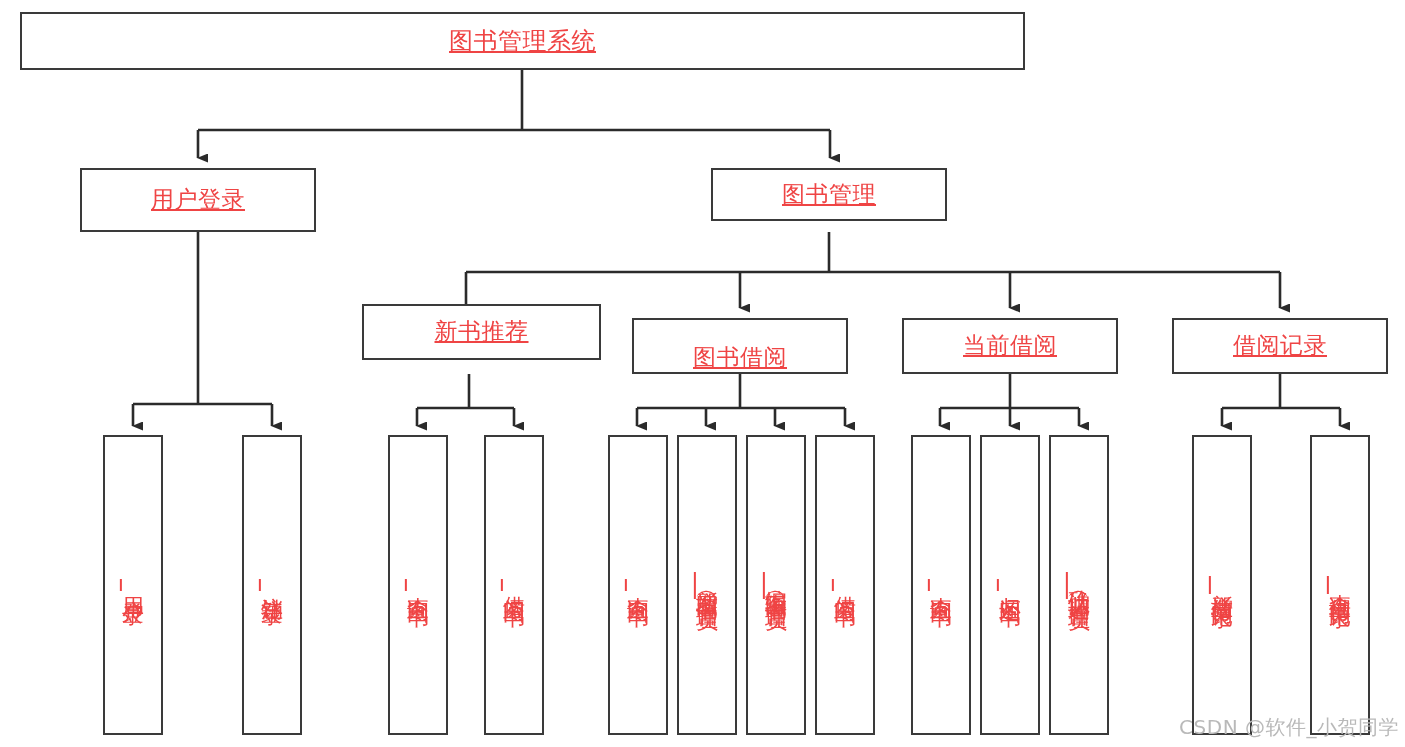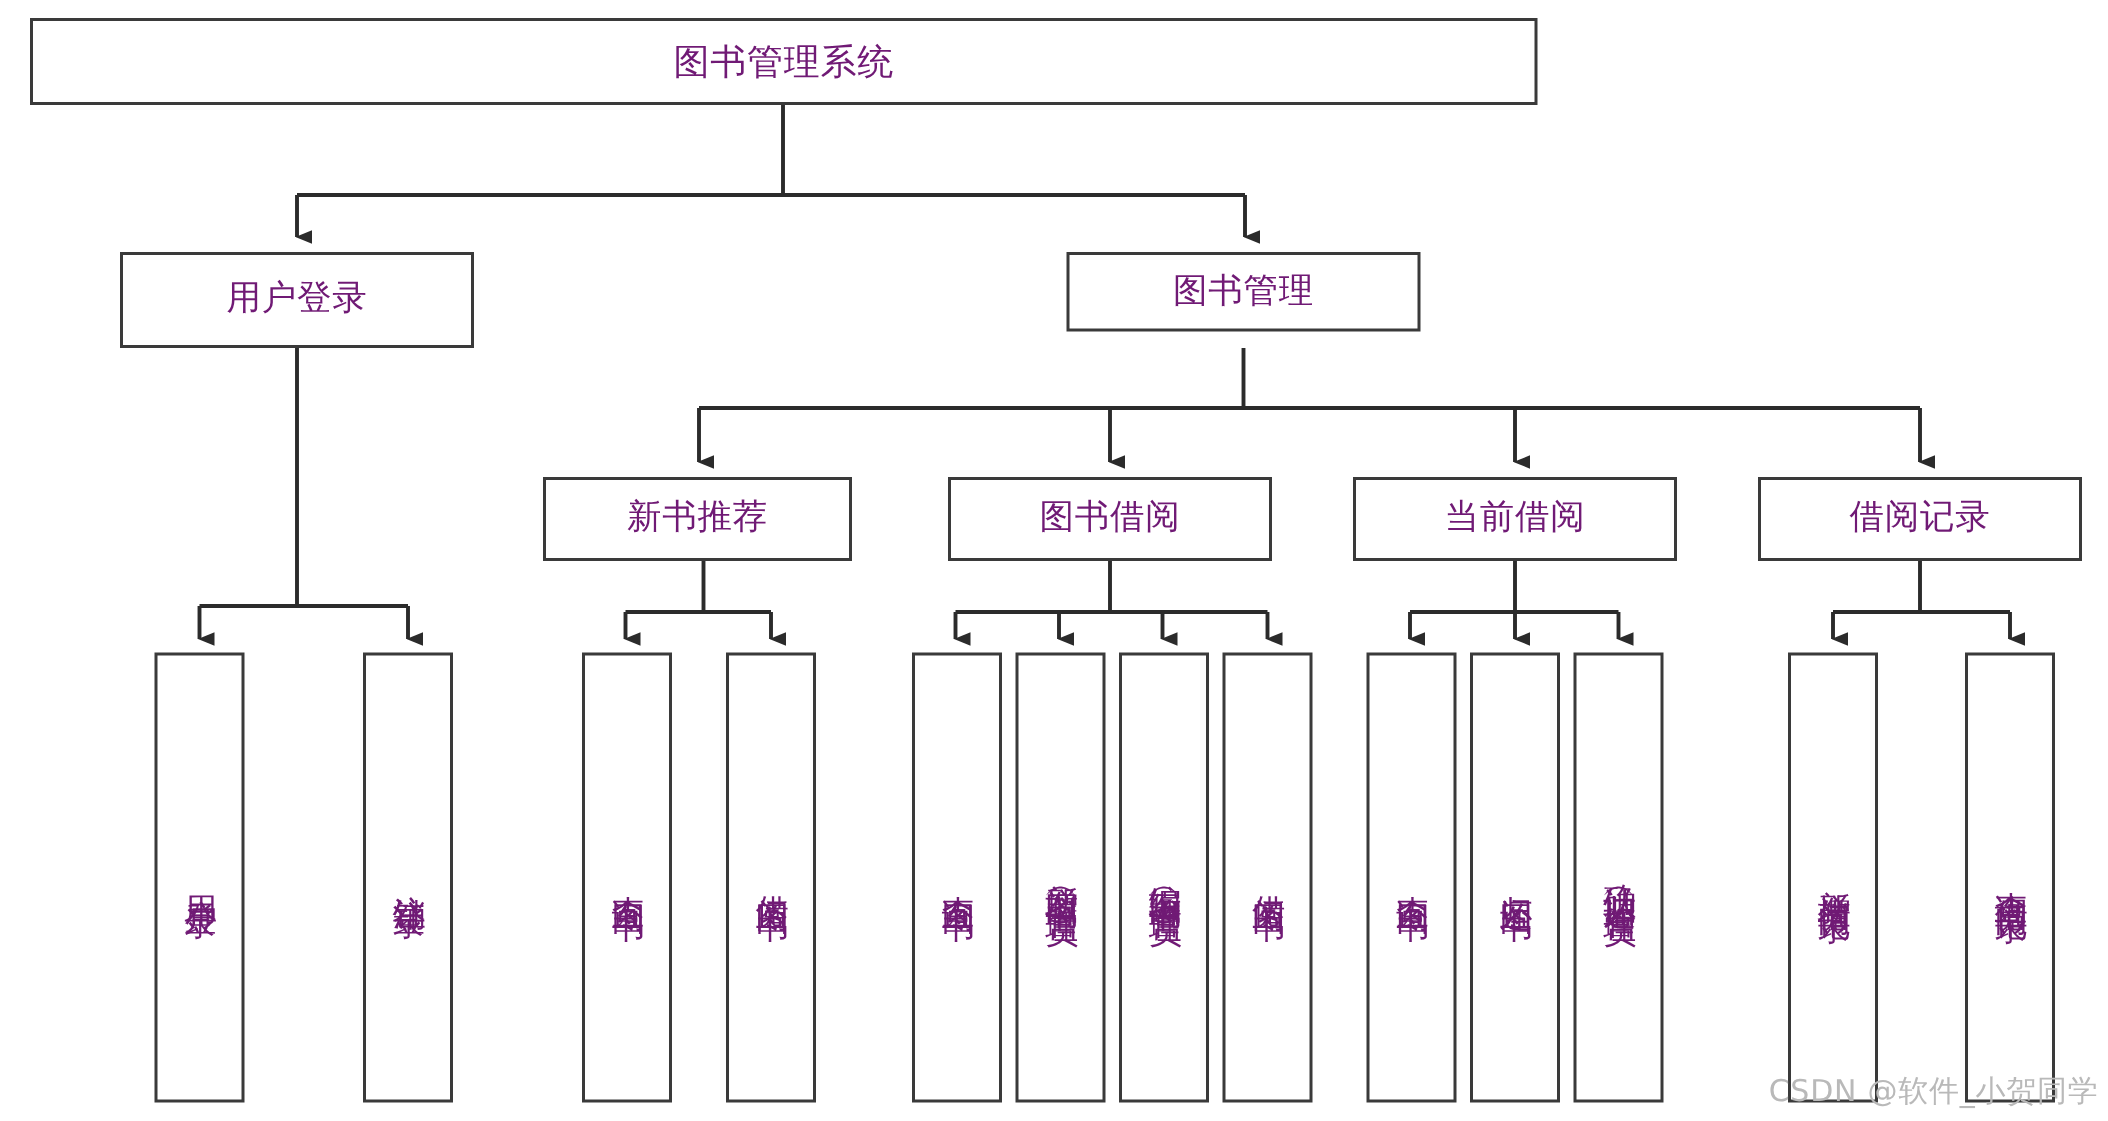--- a/index.html
+++ b/index.html
@@ -27,22 +27,23 @@
     pointer-events: none;
   }
   .node {
     position: absolute;
     box-sizing: border-box;
     background: #ffffff;
     border: 2.5px solid #3a3a3a;
     display: flex;
     align-items: center;
     justify-content: center;
-    color: #701a75;
+    color: #ef4444;
     z-index: 2;
+    text-decoration: underline;
   }
   .node-label {
     display: block;
     text-align: center;
     line-height: 1.28;
     letter-spacing: 0.5px;
   }
   
   .node.horiz .node-label {
     writing-mode: horizontal-tb;
@@ -136,25 +137,25 @@
   </div>
 
   <div class="node horiz" style="left:80px; top:168px; width:236px; height:64px;">
     <span class="node-label">用户登录</span>
   </div>
 
   <div class="node horiz" style="left:711px; top:168px; width:236px; height:53px;">
     <span class="node-label">图书管理</span>
   </div>
 
-  <div class="node horiz" style="left:362px; top:318px; width:206px; height:56px;">
+  <div class="node horiz" style="left:362px; top:304px; width:239px; height:56px;">
     <span class="node-label">新书推荐</span>
   </div>
 
-  <div class="node horiz" style="left:632px; top:318px; width:216px; height:56px;">
+  <div class="node horiz" style="left:632px; top:318px; width:216px; height:56px;align-items:flex-end;">
     <span class="node-label">图书借阅</span>
   </div>
 
   <div class="node horiz" style="left:902px; top:318px; width:216px; height:56px;">
     <span class="node-label">当前借阅</span>
   </div>
 
   <div class="node horiz" style="left:1172px; top:318px; width:216px; height:56px;">
     <span class="node-label">借阅记录</span>
   </div>

